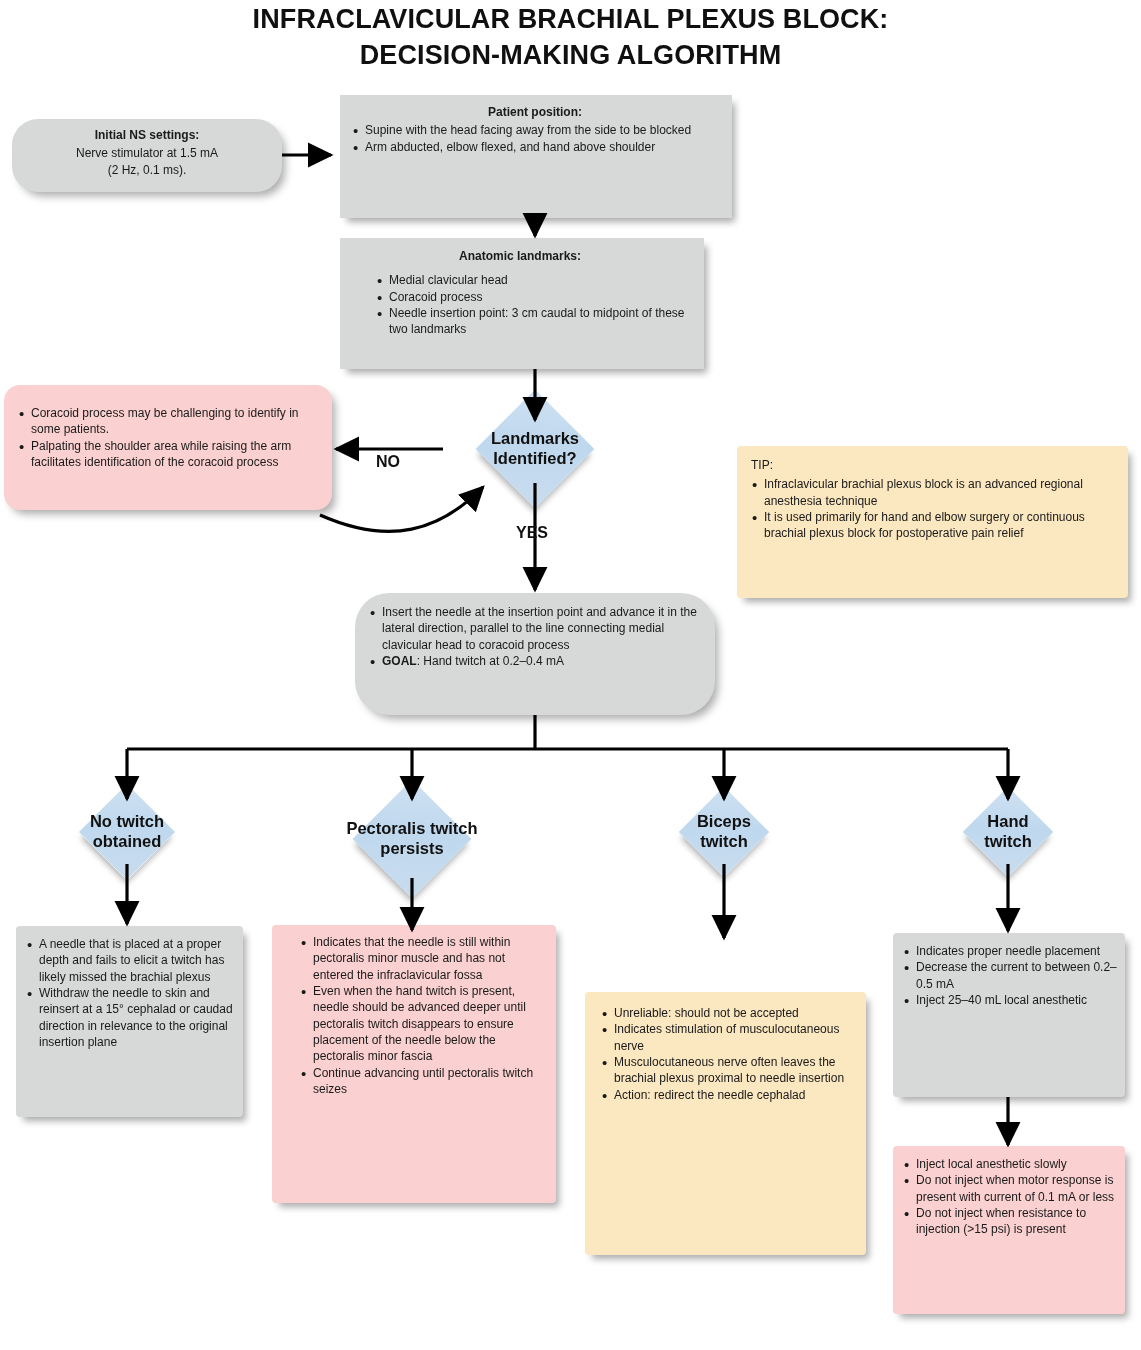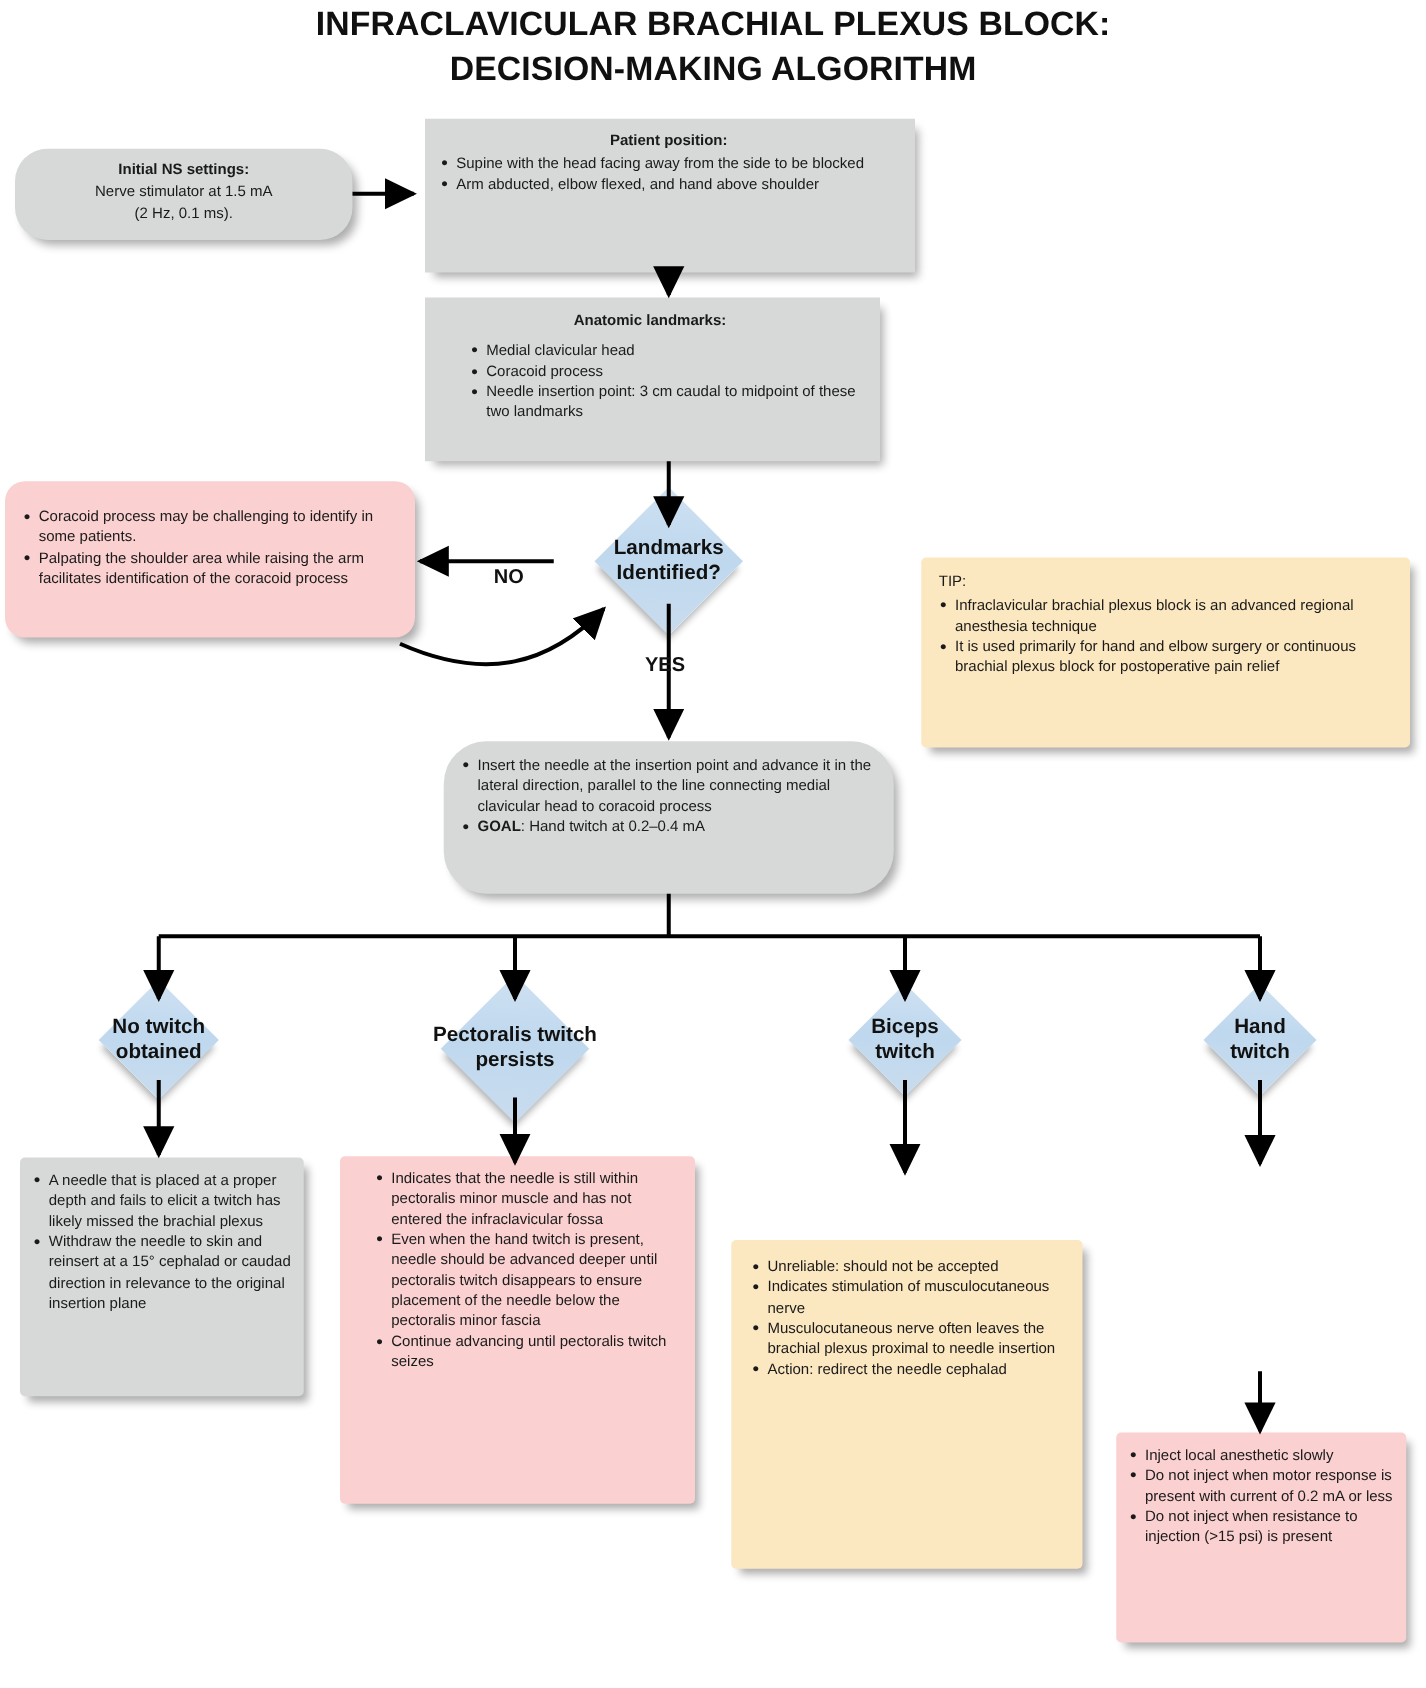--- a/index.html
+++ b/index.html
@@ -148,21 +148,21 @@
 
       <path d="M127,864 L127,924" marker-end="url(#ah)"></path>
       <path d="M412,878 L412,930" marker-end="url(#ah)"></path>
       <path d="M724,864 L724,938" marker-end="url(#ah)"></path>
       <path d="M1008,864 L1008,931" marker-end="url(#ah)"></path>
 
       <path d="M1008,1097 L1008,1145" marker-end="url(#ah)"></path>
     </g>
   </svg>
 
-  <div class="lbl" style="left:376px; top:453px;margin-left:19px;">NO</div>
+  <div class="lbl" style="left:376px; top:453px;">NO</div>
   <div class="lbl" style="left:516px; top:524px;">YES</div>
 
   <div class="node gray round" style="left:12px; top:119px; width:270px; height:73px; padding:8px 10px;">
     <span class="hdr">Initial NS settings:</span>
     <div class="ctr">Nerve stimulator at 1.5 mA</div>
     <div class="ctr">(2 Hz, 0.1 ms).</div>
   </div>
 
   <div class="node gray rect" style="left:340px; top:95px; width:392px; height:123px; padding:9px 14px 8px 12px;">
     <span class="hdr">Patient position:</span>
@@ -260,22 +260,29 @@
 
   <div class="node cream rect softrect" style="left:585px; top:992px; width:281px; height:263px; padding:13px 8px 6px 16px;">
     <ul class="bl">
       <li>Unreliable: should not be accepted</li>
       <li>Indicates stimulation of musculocutaneous nerve</li>
       <li>Musculocutaneous nerve often leaves the brachial plexus proximal to needle insertion</li>
       <li>Action: redirect the needle cephalad</li>
     </ul>
   </div>
 
+  <div class="node gray rect softrect" style="left:893px; top:933px; width:232px; height:164px; padding:10px 8px 6px 10px;">
+    <ul class="bl">
+      <li>Indicates proper needle placement</li>
+      <li>Decrease the current to between 0.2–0.5 mA</li>
+      <li>Inject 25–40 mL local anesthetic</li>
+    </ul>
+  </div>
 
   <div class="node pink rect softrect" style="left:893px; top:1146px; width:232px; height:168px; padding:10px 8px 6px 10px;">
     <ul class="bl">
       <li>Inject local anesthetic slowly</li>
-      <li>Do not inject when motor response is present with current of 0.2 mA or less</li>
+      <li>Do not inject when motor response is present with current of 0.1 mA or less</li>
       <li>Do not inject when resistance to injection (&gt;15 psi) is present</li>
     </ul>
   </div>
 
 </div>
 
 </body></html>

